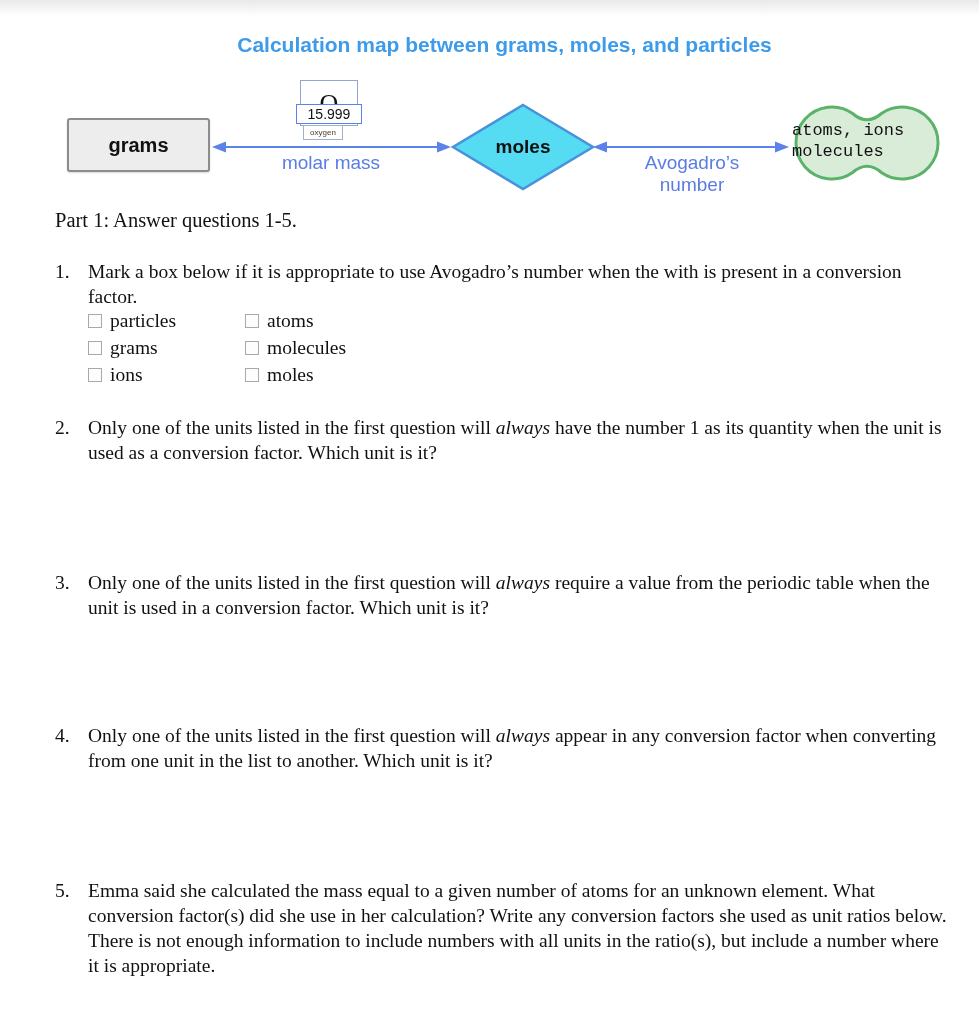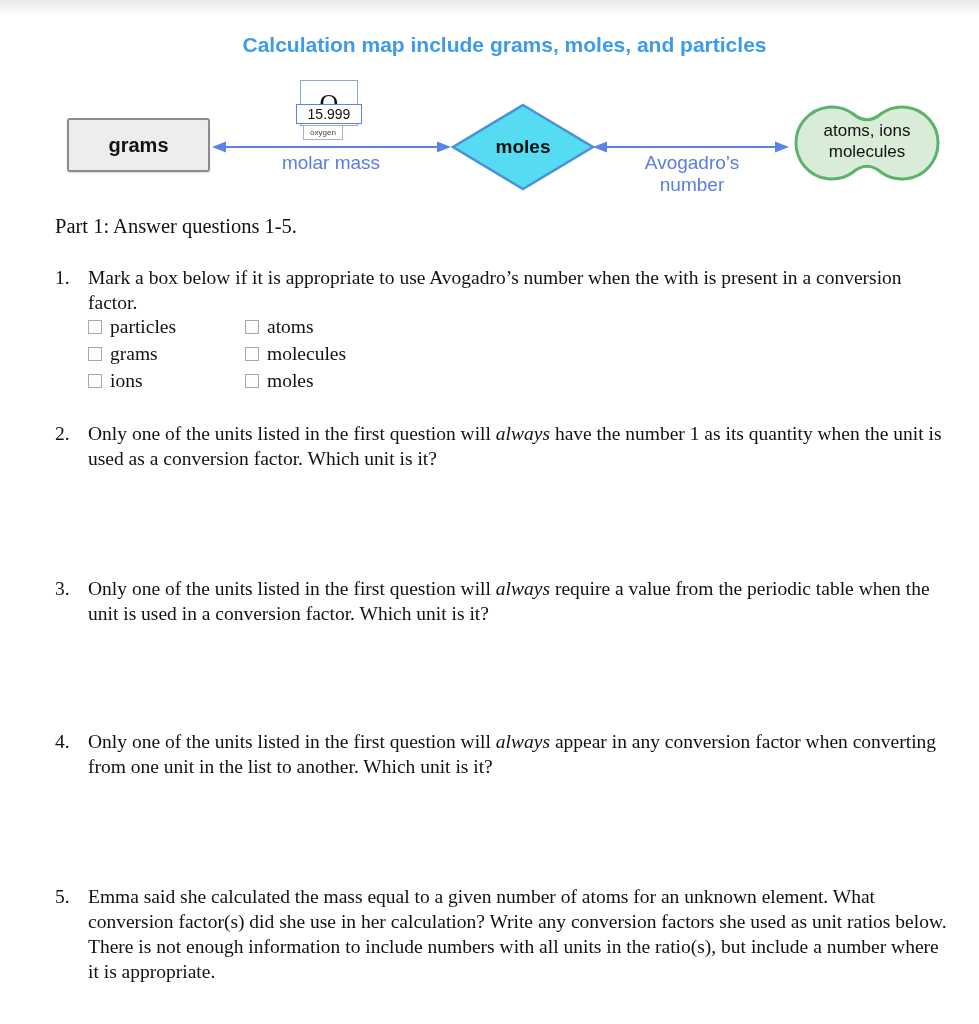--- a/index.html
+++ b/index.html
@@ -81,31 +81,31 @@
   .avog-value sup { font-size: 13px; }
   .avog-label {
     position: absolute; left: 592px; top: 152px; width: 200px;
     text-align: center; font-family: "Liberation Sans", sans-serif;
     font-size: 19px; line-height: 22px; color: #5a7ce4;
   }
 
   .peanut-svg { position: absolute; left: 792px; top: 103px; }
   .particles-label {
     position: absolute; left: 792px; top: 120px; width: 150px;
-    text-align: center; font-family: Liberation Sans, sans-serif;
+    text-align: left; font-family: Liberation Mono, monospace;
     font-size: 17px; line-height: 21px; color: #111;
   }
 
   
   .content {
     position: absolute; top: 205px; left: 0; width: 979px;
     padding-left: 55px; box-sizing: border-box;
   }
   .part-heading {
-    margin-top: 10px;
+    margin-top: 4px;
     font-size: 20.5px;
   }
   .question { display: flex; width: 895px; font-size: 19.5px; line-height: 25px; }
   .qnum { width: 33px; flex: none; }
   .qtext { flex: 1; }
   .q1 { margin-top: 27px; }
   .q2 { margin-top: 28px; }
   .q3 { margin-top: 105px; }
   .q4 { margin-top: 103px; }
   .q5 { margin-top: 105px; }
@@ -125,21 +125,21 @@
     margin-right: 8px; display: inline-block;
   }
 </style>
 </head>
 <body>
 
 <div class="page">
   <div class="top-shade"></div>
 
   <div class="diagram">
-    <div class="diagram-title">Calculation map include grams, moles, and particles</div>
+    <div class="diagram-title">Calculation map between grams, moles, and particles</div>
 
     <svg class="arrows-svg" width="979" height="205">
       <line x1="224" y1="147" x2="439" y2="147" stroke="#5b82e8" stroke-width="2"></line>
       <polygon points="212,147 226,141.5 226,152.5" fill="#5b82e8"></polygon>
       <polygon points="451,147 437,141.5 437,152.5" fill="#5b82e8"></polygon>
       <line x1="605" y1="147" x2="777" y2="147" stroke="#5b82e8" stroke-width="2"></line>
       <polygon points="593,147 607,141.5 607,152.5" fill="#5b82e8"></polygon>
       <polygon points="789,147 775,141.5 775,152.5" fill="#5b82e8"></polygon>
     </svg>
 

